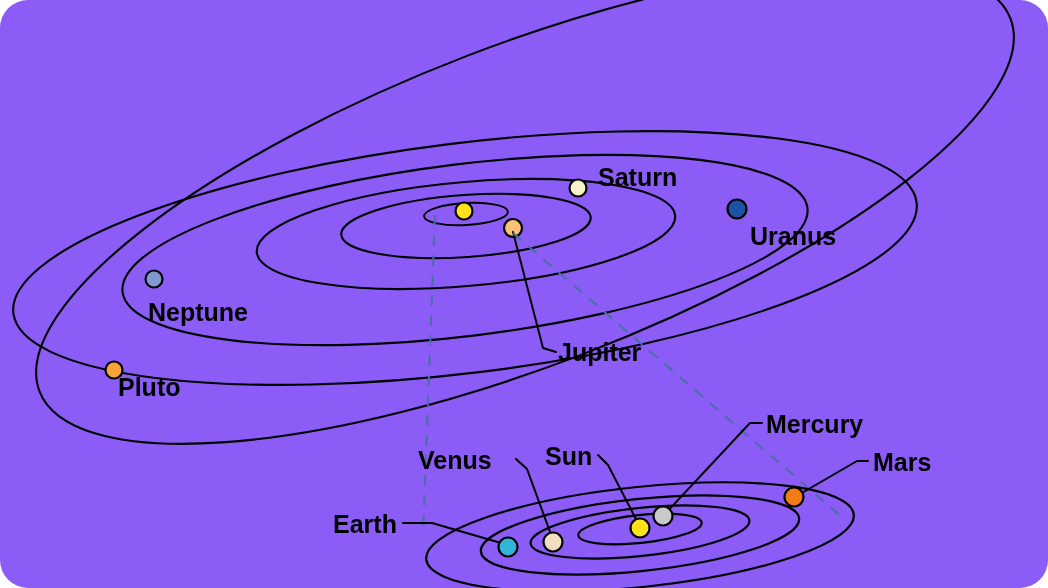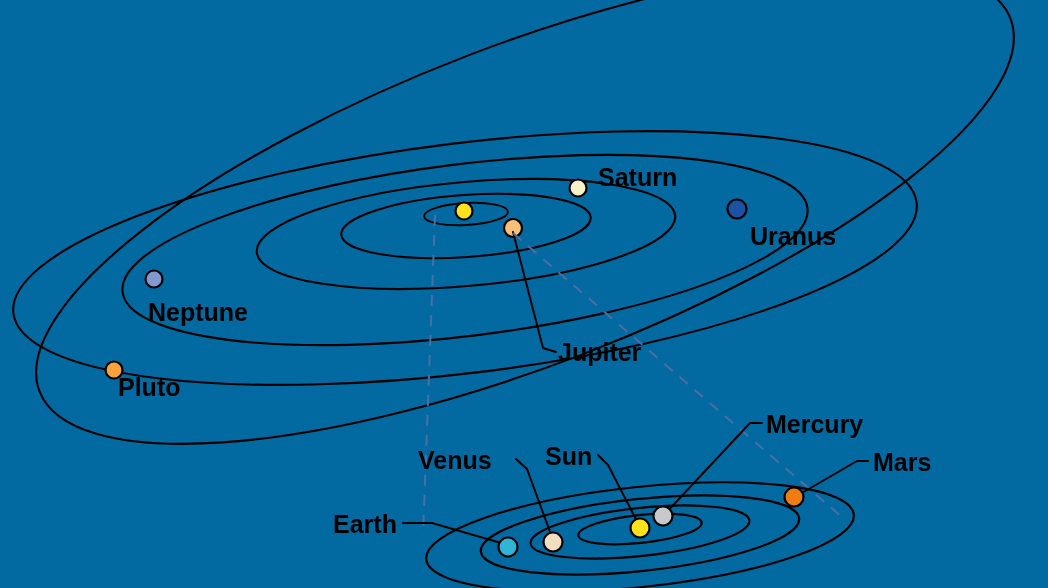--- a/index.html
+++ b/index.html
@@ -7,22 +7,23 @@
     padding: 0;
     background: #ffffff;
   }
   body {
     font-family: "Liberation Sans", sans-serif;
   }
   #diagram-root {
     position: relative;
     width: 1048px;
     height: 588px;
-    background: #0369a1;
+    background: #8b5cf6;
     overflow: hidden;
+    border-radius: 28px;
   }
   svg#solar-svg {
     display: block;
     width: 1048px;
     height: 588px;
   }
   .orbit-path {
     fill: none;
     stroke: #000000;
     stroke-width: 2.1;

